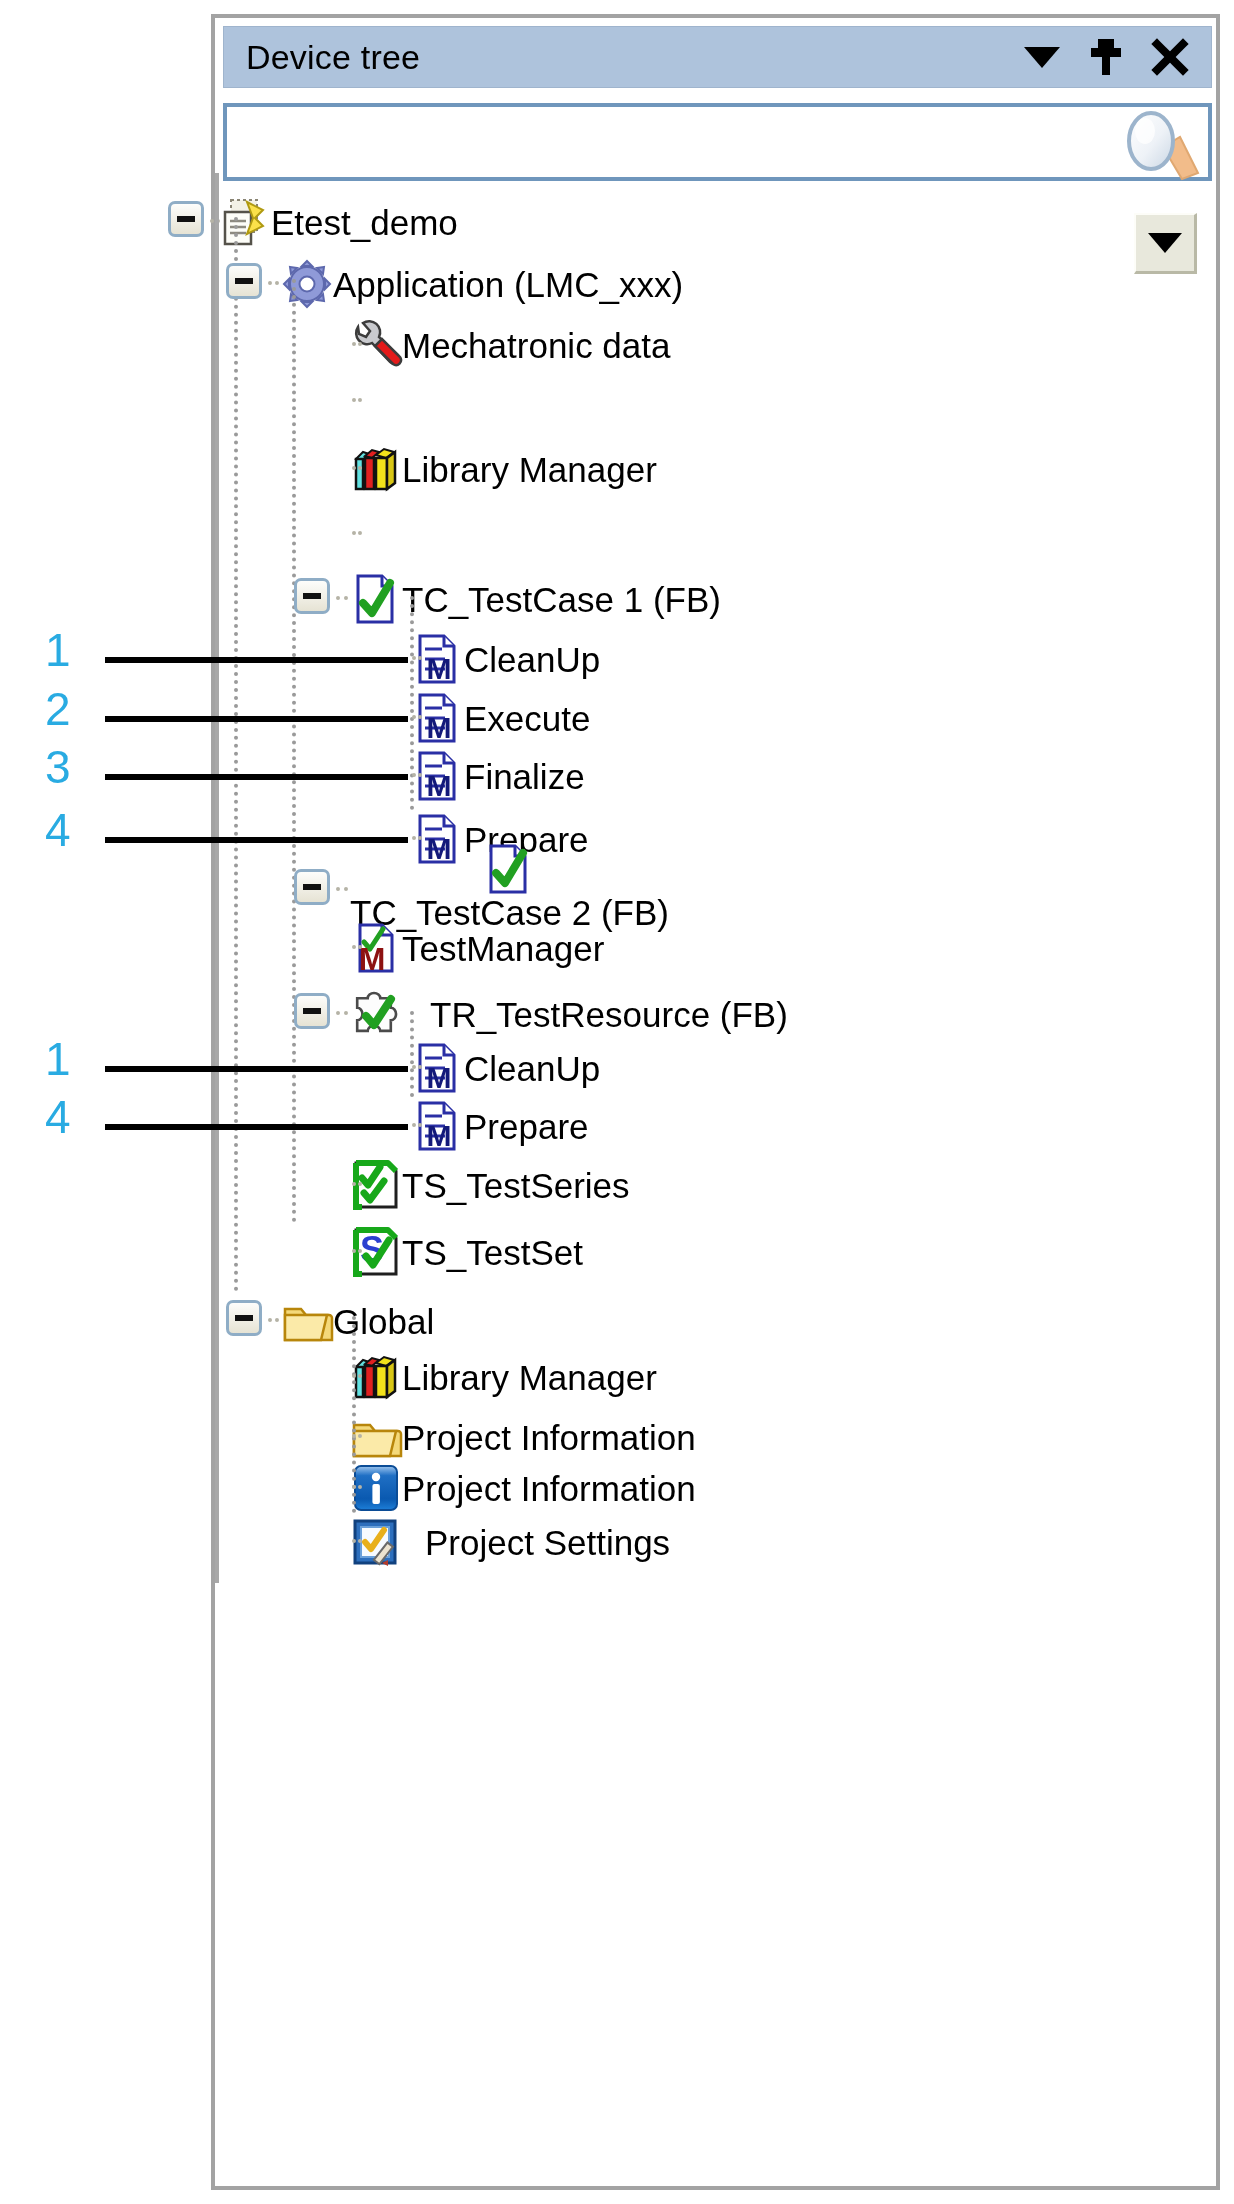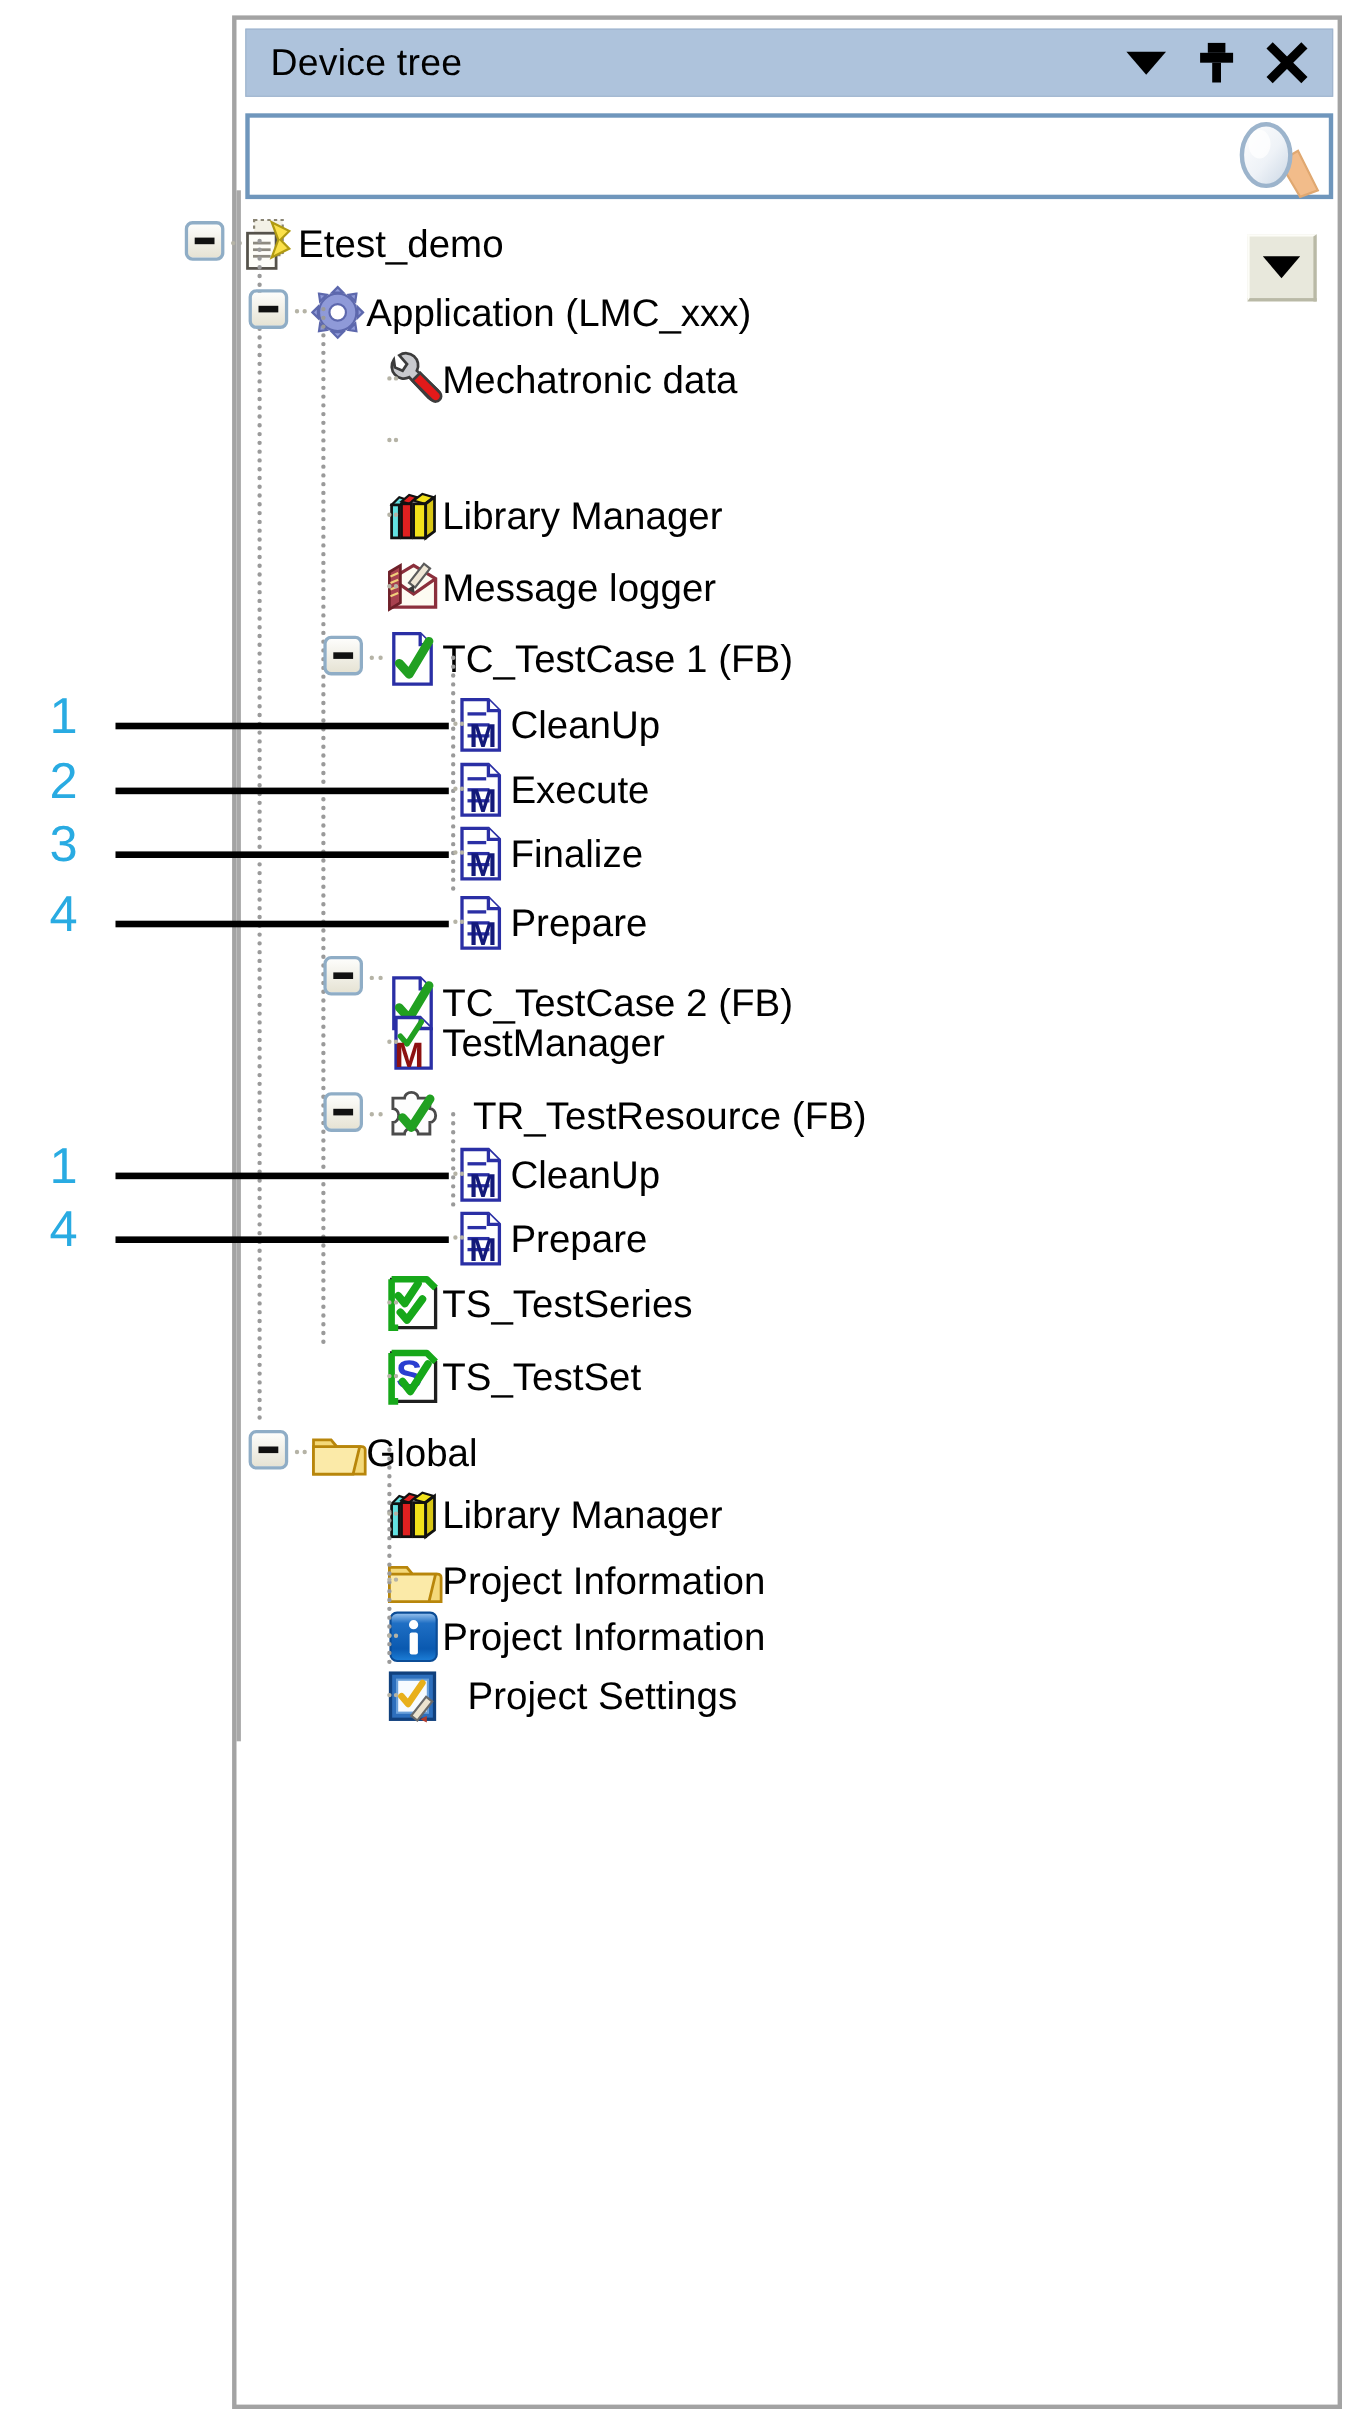--- a/index.html
+++ b/index.html
@@ -185,38 +185,20 @@
         <polygon points="15,13 22,7 29,9 22,15" fill="#e02020" stroke="#111" stroke-width="2"></polygon>
         <rect x="15" y="15" width="9" height="31" fill="#e02020" stroke="#111" stroke-width="2.5"></rect>
         <polygon points="26,12 34,6 44,9 36,15" fill="#f2e21b" stroke="#111" stroke-width="2"></polygon>
         <rect x="26" y="15" width="11" height="31" fill="#f2e21b" stroke="#111" stroke-width="2.5"></rect>
         <polygon points="37,15 45,9 45,40 37,46" fill="#d8c615" stroke="#111" stroke-width="2.5"></polygon>
         </svg>
       </span>
       <span class="lbl">Library Manager</span>
     </div>
     <div class="hdots" style="left: 141px; top: 361px; width: 10px;"></div>
-    <div class="row" style="left: 139px; top: 335px;">
-      <span class="ico">
-        <svg width="52" height="52" viewBox="0 0 52 52">
-          <path d="M6 18 l20 -12 20 12 v26 h-40 z" fill="#fdfbf2" stroke="#8b2f3c" stroke-width="3"></path>
-        <path d="M6 18 l20 14 20 -14" fill="none" stroke="#8b2f3c" stroke-width="3"></path>
-        <path d="M4 12 l10 -6 v34 l-10 6 z" fill="#a8414f" stroke="#6e2029" stroke-width="2.5"></path>
-        <g stroke="#f0cf7a" stroke-width="2">
-            <line x1="5" y1="16" x2="12" y2="13"></line>
-            <line x1="5" y1="22" x2="12" y2="19"></line>
-            <line x1="5" y1="28" x2="12" y2="25"></line>
-            <line x1="5" y1="34" x2="12" y2="31"></line>
-          </g>
-        <rect x="28" y="4" width="7" height="22" transform="rotate(38 31 15)" fill="#efe7d6" stroke="#5b5b5b" stroke-width="2"></rect>
-        <polygon points="20,28 26,24 27,31" fill="#3a3a3a"></polygon>
-        </svg>
-      </span>
-      <span class="lbl">Message logger</span>
-    </div>
     <div class="expander" style="left: 83px; top: 408px;">
       <i></i>
     </div>
     <div class="hdots" style="left: 125px; top: 426px; width: 12px;"></div>
     <div class="row" style="left: 139px; top: 400px; justify-content: flex-end;">
       <span class="ico">
         <svg width="52" height="52" viewBox="0 0 52 52">
           <path d="M8 3 h24 l10 10 v36 h-34 z" fill="#fff" stroke="#2a2fa5" stroke-width="3"></path>
         <path d="M32 3 v10 h10" fill="#fff" stroke="#2a2fa5" stroke-width="3"></path>
         <polyline points="13,30 22,40 40,10" fill="none" stroke="#21a021" stroke-width="8" stroke-linecap="round" stroke-linejoin="round"></polyline>
@@ -293,21 +275,21 @@
         </svg>
       </span>
       <span class="lbl">Prepare</span>
     </div>
     <div class="callout-line" style="left: -106px; top: 667px; width: 303px;"></div>
     <div class="callout-num" style="left: -166px; top: 633px;">4</div>
     <div class="expander" style="left: 83px; top: 699px;">
       <i></i>
     </div>
     <div class="hdots" style="left: 125px; top: 717px; width: 12px;"></div>
-    <div class="row" style="left: 139px; top: 713px;">
+    <div class="row" style="left: 139px; top: 673px; flex-direction: column;">
       <span class="ico">
         <svg width="52" height="52" viewBox="0 0 52 52">
           <path d="M8 3 h24 l10 10 v36 h-34 z" fill="#fff" stroke="#2a2fa5" stroke-width="3"></path>
         <path d="M32 3 v10 h10" fill="#fff" stroke="#2a2fa5" stroke-width="3"></path>
         <polyline points="13,30 22,40 40,10" fill="none" stroke="#21a021" stroke-width="8" stroke-linecap="round" stroke-linejoin="round"></polyline>
         </svg>
       </span>
       <span class="lbl">TC_TestCase 2 (FB)</span>
     </div>
     <div class="hdots" style="left: 141px; top: 775px; width: 10px;"></div>

